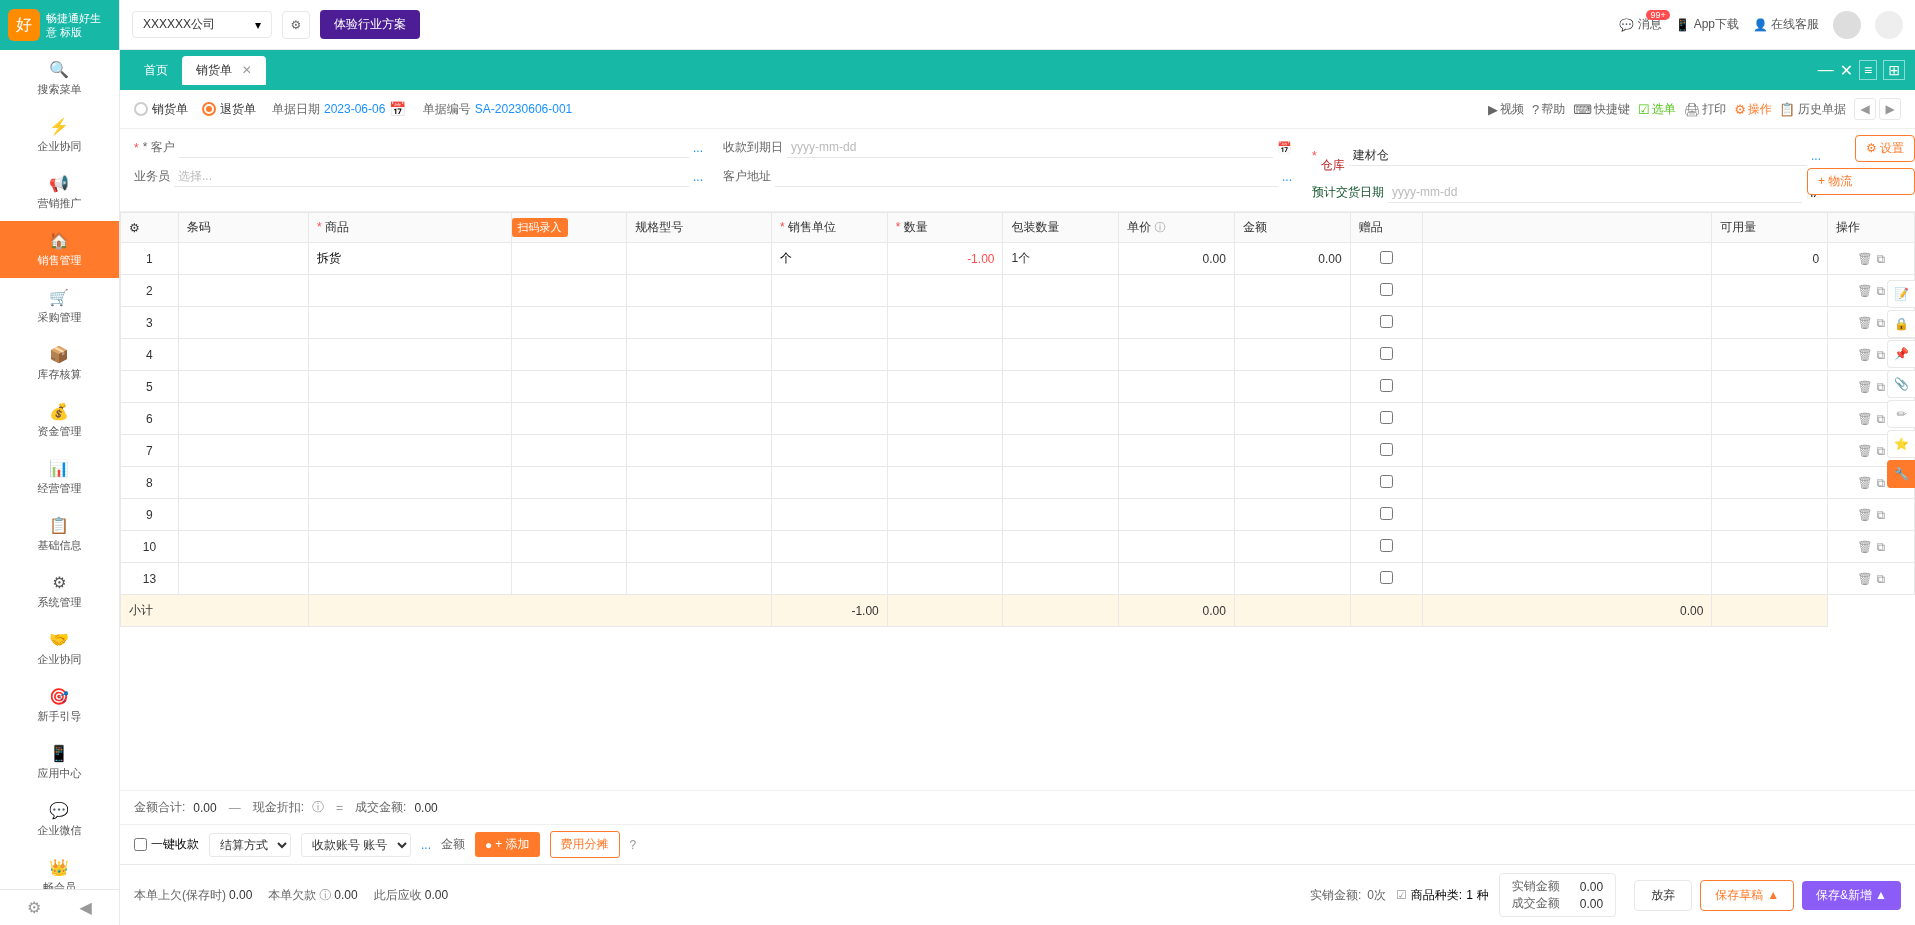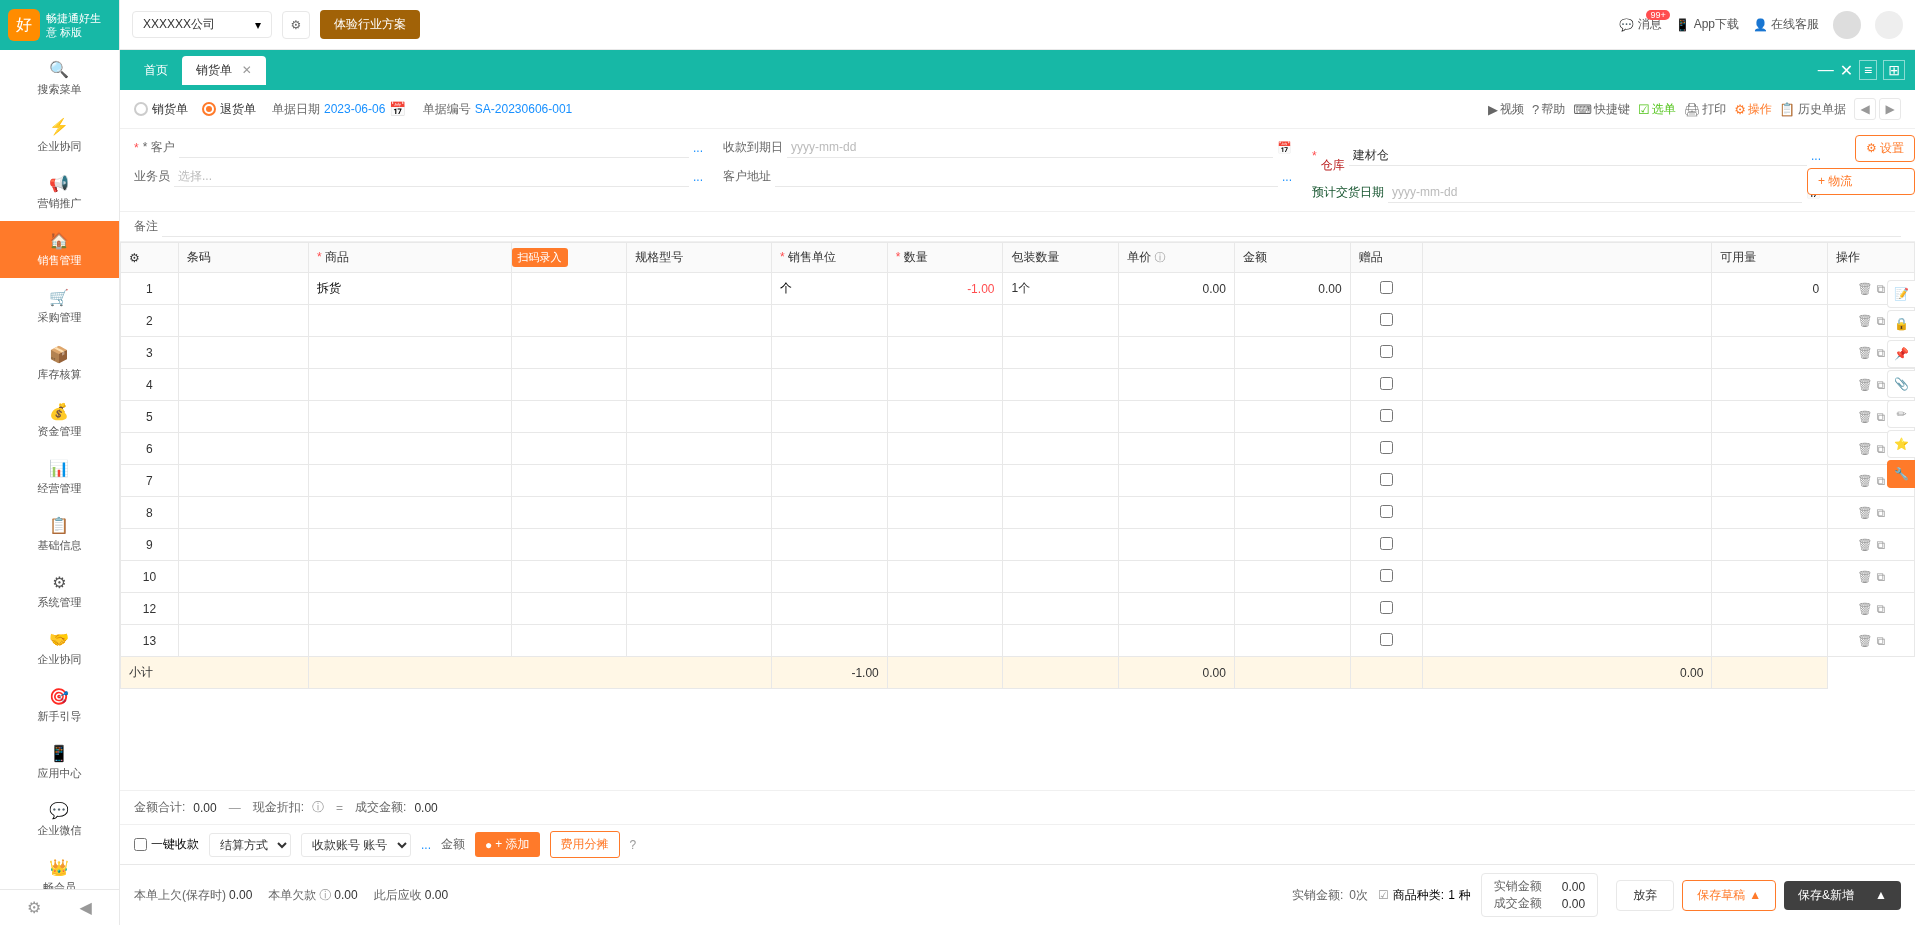--- a/index.html
+++ b/index.html
@@ -18,21 +18,21 @@
     .sidebar-bottom { display: flex; justify-content: space-around; padding: 8px; border-top: 1px solid #e8e8e8; }
 
     
     .main { flex: 1; display: flex; flex-direction: column; overflow: hidden; }
 
     
     .topbar { height: 50px; background: #fff; display: flex; align-items: center; padding: 0 12px; gap: 10px; border-bottom: 1px solid #e8e8e8; }
     .company-select { display: flex; align-items: center; gap: 4px; border: 1px solid #e8e8e8; padding: 4px 10px; border-radius: 4px; cursor: pointer; min-width: 140px; }
     .company-select-name { flex: 1; color: #333; }
     .gear-btn { width: 28px; height: 28px; border-radius: 4px; border: 1px solid #e8e8e8; display: flex; align-items: center; justify-content: center; cursor: pointer; color: #666; }
-    .trial-btn { background: #a16207; color: #fff; border: none; padding: 6px 14px; border-radius: 4px; cursor: pointer; font-size: 12px; }
+    .trial-btn { background: #4c1d95; color: #fff; border: none; padding: 6px 14px; border-radius: 4px; cursor: pointer; font-size: 12px; }
     .topbar-right { margin-left: auto; display: flex; align-items: center; gap: 14px; }
     .topbar-right-item { display: flex; align-items: center; gap: 3px; color: #555; cursor: pointer; position: relative; }
     .badge { background: #ff4d4f; color: #fff; font-size: 9px; padding: 0 4px; border-radius: 8px; position: absolute; top: -6px; right: -8px; }
     .avatar { width: 28px; height: 28px; background: #ddd; border-radius: 50%; }
 
     
     .tabbar { background: #17b8a6; display: flex; align-items: center; padding: 0 10px; height: 40px; }
     .tab { padding: 6px 14px; color: #fff; cursor: pointer; font-size: 13px; border-radius: 4px 4px 0 0; }
     .tab.active { background: #fff; color: #333; }
 
@@ -81,21 +81,21 @@
     
     .bottom-bar { padding: 8px 14px; background: #fff; border-top: 1px solid #e8e8e8; display: flex; align-items: center; gap: 10px; }
     .bottom-info { display: flex; align-items: center; gap: 16px; flex: 1; }
     .bottom-info-item { display: flex; align-items: center; gap: 3px; color: #333; }
     .bottom-info-label { color: #666; }
     .print-info { display: flex; align-items: center; gap: 6px; color: #666; }
     .product-info { display: flex; align-items: center; gap: 4px; }
     .bottom-actions { display: flex; gap: 8px; align-items: center; }
     .discard-btn { background: #fff; border: 1px solid #e8e8e8; color: #333; padding: 6px 16px; border-radius: 4px; cursor: pointer; }
     .save-draft-btn { background: #fff; border: 1px solid #ff7a2a; color: #ff7a2a; padding: 6px 14px; border-radius: 4px; cursor: pointer; display: flex; align-items: center; gap: 4px; }
-    .save-new-btn { background: #404040; color: #fff; border: none; padding: 6px 14px; border-radius: 4px; cursor: pointer; display: flex; align-items: center; gap: 21px; justify-content: center; }
+    .save-new-btn { background: #8b5cf6; color: #fff; border: none; padding: 6px 14px; border-radius: 4px; cursor: pointer; display: flex; align-items: center; gap: 3px; justify-content: center; }
     .summary-row { display: flex; justify-content: space-between; gap: 20px; align-items: center; }
     .summary-label { color: #666; }
     .summary-value { color: #333; font-weight: 500; }
 
     .content-wrapper { flex: 1; display: flex; flex-direction: column; position: relative; overflow: hidden; }
 
     .th-gear { width: 36px; text-align: center; }
     .info-icon { color: #999; font-size: 11px; cursor: pointer; }
 
     
@@ -343,24 +343,20 @@
             <span style="color:#bbb;cursor:pointer;">📅</span>
           </div>
         </div>
 
         <div style="position:absolute;right:0;top:6px;display:flex;flex-direction:column;gap:6px;">
           <button class="settings-btn" style="background:#fff;border:1px solid #ff7a2a;color:#ff7a2a;padding:4px 10px;border-radius:4px;cursor:pointer;font-size:12px;">⚙ 设置</button>
           <button class="logistics-btn" style="background:#fff;border:1px solid #ff7a2a;color:#ff7a2a;padding:4px 10px;border-radius:4px;cursor:pointer;font-size:12px;">+ 物流</button>
         </div>
       </div>
 
-      <div style="padding:4px 14px;background:#fff;border-bottom:1px solid #f0f0f0;display:flex;align-items:center;gap:4px;">
-        <span style="color:#666;">备注</span>
-        <input type="text" style="flex: 1 1 0%; border-top: none; border-right: none; border-left: none; border-image: initial; border-bottom: 1px solid rgb(232, 232, 232); padding: 3px 4px; outline: none;">
-      </div>
 
       <div class="table-container" style="overflow-x:auto;flex:1;">
         <table class="data-table">
           <thead>
             <tr>
               <th class="th-gear"><span>⚙</span></th>
               <th class="col-barcode">条码</th>
               <th class="col-product"><span class="th-required">*</span> 商品</th>
               <th style="width:80px;padding:0;">
                 <button class="scan-btn">扫码录入</button>
@@ -582,41 +578,20 @@
       <td style="min-width:200px;"><input type="text" value="" style="border: none; outline: none; width: 100%; background: transparent;"></td>
       <td class="col-avail" style="text-align:right;"></td>
       <td class="col-action">
         <div class="action-icons">
           <span class="tbl-icon" title="删除">🗑</span>
           <span class="tbl-icon" title="复制">⧉</span>
         </div>
       </td>
     </tr>
               <tr>
-      <td class="col-num">12</td>
-      <td class="col-barcode"><input type="text" value="" style="border: none; outline: none; width: 100%; background: transparent;"></td>
-      <td class="col-product"><input type="text" value="" style="border: none; outline: none; width: 100%; background: transparent;"></td>
-      <td></td>
-      <td class="col-spec"><input type="text" value="" style="border: none; outline: none; width: 100%; background: transparent;"></td>
-      <td class="col-unit"><input type="text" value="" style="border: none; outline: none; width: 100%; background: transparent;"></td>
-      <td class="col-qty" style="text-align:right;"><span style="color:#333"></span></td>
-      <td class="col-pack"></td>
-      <td class="col-price" style="text-align:right;"></td>
-      <td class="col-amount" style="text-align:right;"></td>
-      <td class="col-gift" style="text-align:center;"><input type="checkbox" style=""></td>
-      <td style="min-width:200px;"><input type="text" value="" style="border: none; outline: none; width: 100%; background: transparent;"></td>
-      <td class="col-avail" style="text-align:right;"></td>
-      <td class="col-action">
-        <div class="action-icons">
-          <span class="tbl-icon" title="删除">🗑</span>
-          <span class="tbl-icon" title="复制">⧉</span>
-        </div>
-      </td>
-    </tr>
-              <tr>
       <td class="col-num">13</td>
       <td class="col-barcode"><input type="text" value="" style="border: none; outline: none; width: 100%; background: transparent;"></td>
       <td class="col-product"><input type="text" value="" style="border: none; outline: none; width: 100%; background: transparent;"></td>
       <td></td>
       <td class="col-spec"><input type="text" value="" style="border: none; outline: none; width: 100%; background: transparent;"></td>
       <td class="col-unit"><input type="text" value="" style="border: none; outline: none; width: 100%; background: transparent;"></td>
       <td class="col-qty" style="text-align:right;"><span style="color:#333"></span></td>
       <td class="col-pack"></td>
       <td class="col-price" style="text-align:right;"></td>
       <td class="col-amount" style="text-align:right;"></td>

